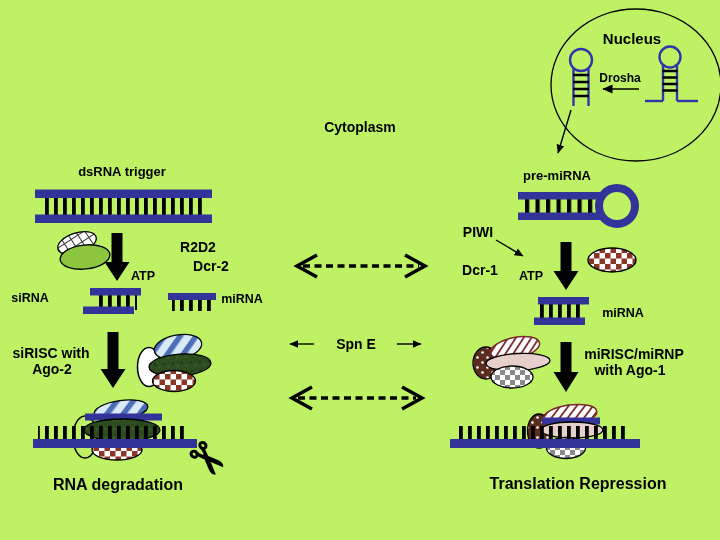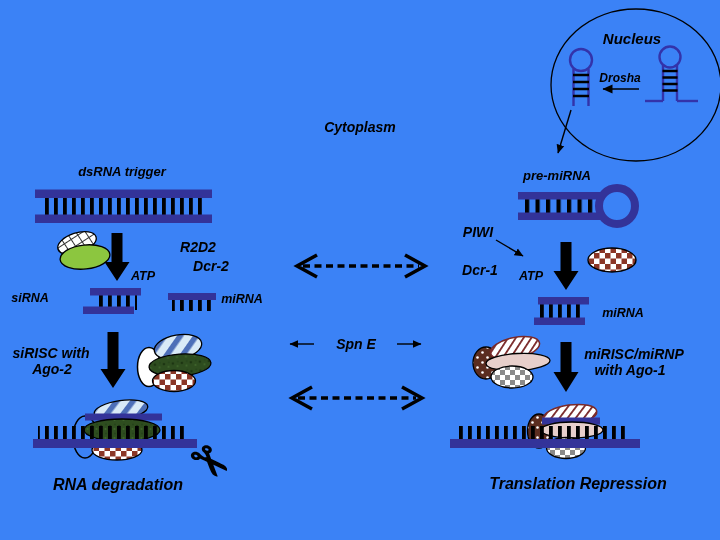--- a/index.html
+++ b/index.html
@@ -1,17 +1,17 @@
 <!DOCTYPE html>
 <html><head>
 <meta charset="utf-8">
 <style>
   html,body{margin:0;padding:0;background:#ffffff;}
-  .stage{position:relative;width:720px;height:540px;background:#3b82f6;overflow:hidden;
-         font-family:"Liberation Sans", sans-serif;font-style:italic;}
+  .stage{position:relative;width:720px;height:540px;background:#bef264;overflow:hidden;
+         font-family:"Liberation Sans", sans-serif;}
   text{font-family:"Liberation Sans", sans-serif;font-weight:bold;fill:#000;}
   .lbl-lg{font-size:16px;}
   .lbl-md{font-size:14px;}
   .lbl-sm{font-size:12.5px;}
 </style>
 </head>
 <body>
 
 <div class="stage">
 <svg width="720" height="540" viewBox="0 0 720 540">

